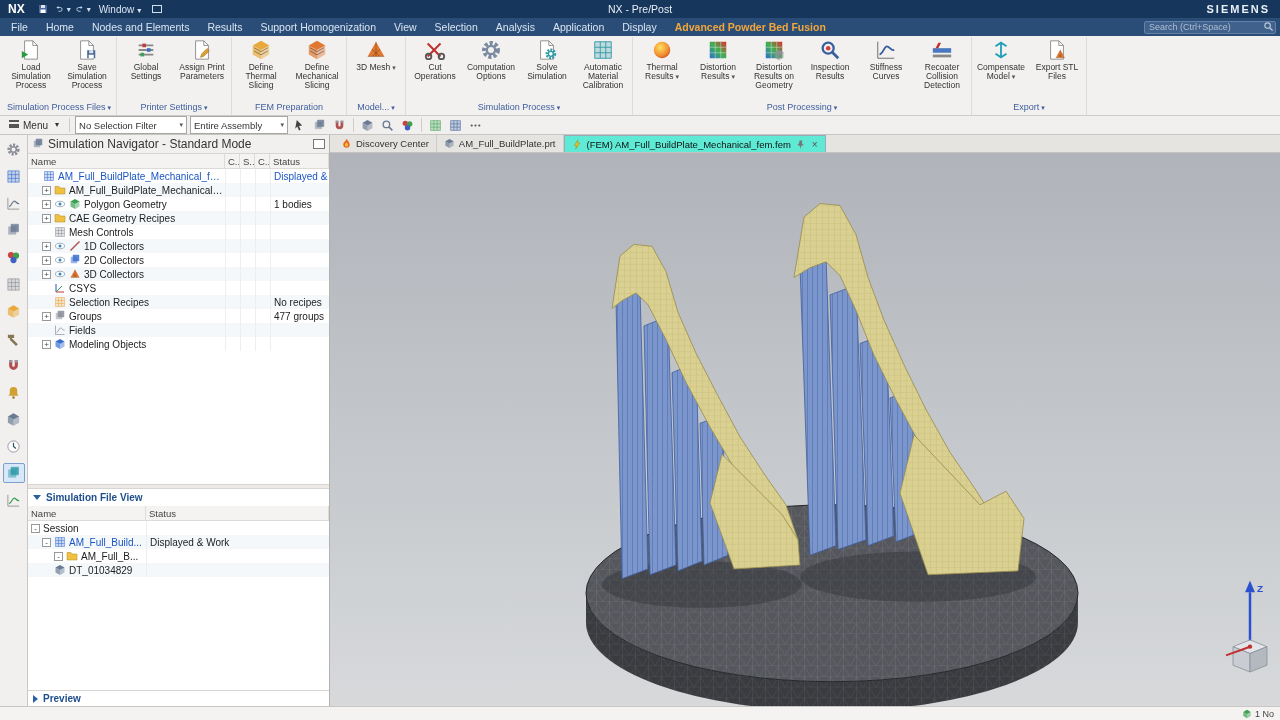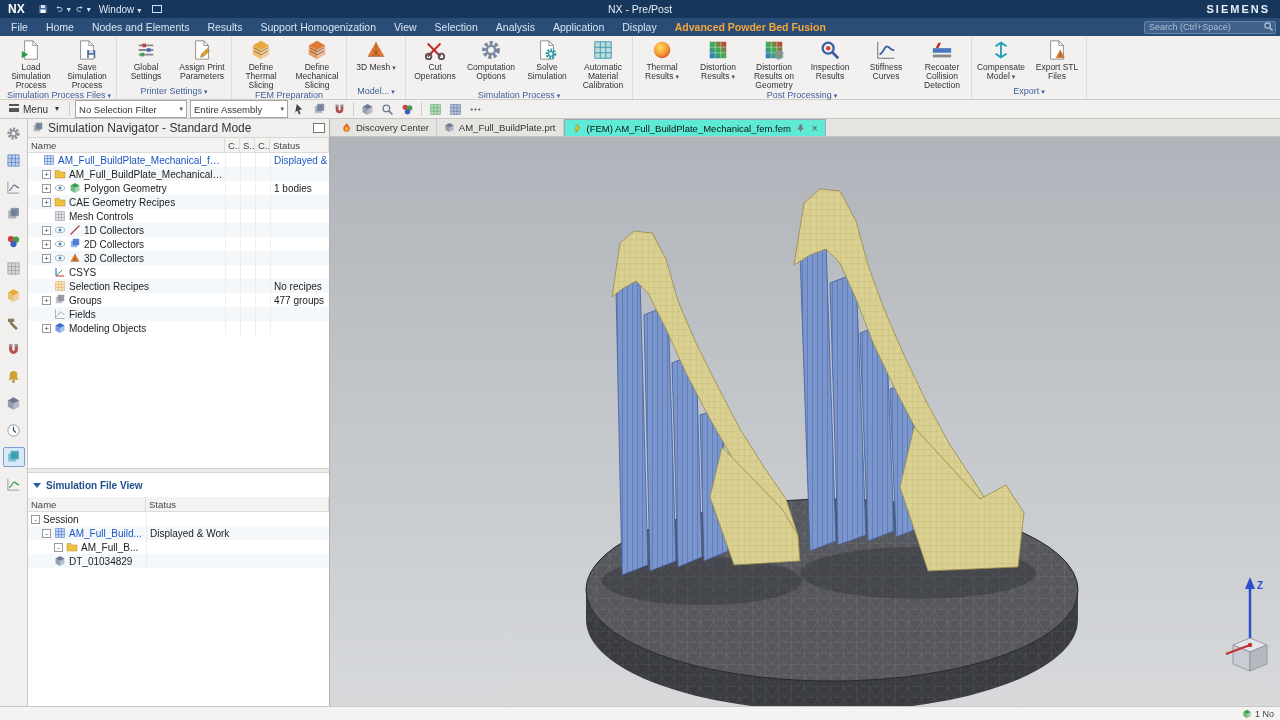--- a/index.html
+++ b/index.html
@@ -25,21 +25,21 @@
   .ribbontabs{ height:18px; background:#2a4d78; display:flex; align-items:center; color:#d9e4f0; font-size:10.5px; padding-left:2px; flex:none;}
   .rtab{ padding:1px 9px; white-space:nowrap; cursor:default;}
   .rtab.active{ color:#f3a73a; font-weight:bold;}
   .searchwrap{ margin-left:auto; margin-right:4px; position:relative;}
   .searchwrap input{ width:132px; height:13px; background:#40618c; border:1px solid #6482a8; border-radius:2px;
      color:#e3eaf2; font-size:9px; padding:0 15px 0 4px; outline:none; font-family:inherit;}
   .searchwrap input::placeholder{ color:#aebdd0;}
   .searchwrap svg{ position:absolute; right:2px; top:1px; width:11px; height:11px; color:#b9c8da;}
 
   
-  .ribbon{ height:64px; background:#f2f1ef; border-bottom:1px solid #cfcdca; display:flex; align-items:stretch; padding:1px 2px 0 2px; flex:none;}
+  .ribbon{ height:80px; background:#f2f1ef; border-bottom:1px solid #cfcdca; display:flex; align-items:stretch; padding:1px 2px 0 2px; flex:none;}
   .rgroup{ display:flex; flex-direction:column; border-right:1px solid #dedcd8; padding:0 1px;}
   .rbtns{ flex:1; display:flex; align-items:flex-start;}
   .rbtn{ width:56px; text-align:center; font-size:8.5px; line-height:9px; color:#333; padding-top:2px; cursor:default; border-radius:2px;}
   .ric{ width:22px; height:22px; display:inline-block;}
   .rlbl{ display:block; padding:0 1px;}
   .has-dd .rlbl::after{ content:" ▾"; font-size:7px; color:#555;}
   .rglabel{ height:13px; text-align:center; font-size:9px; color:#3e5e9e; white-space:nowrap; padding:0 3px;}
   .rglabel.with-dd::after{ content:" ▾"; font-size:7px;}
 
   
@@ -73,21 +73,21 @@
   .trow:nth-child(even){ background:#f5f8fb;}
   .c-name{ flex:0 0 197px; display:flex; align-items:center; overflow:hidden;}
   .c-sm{ flex:0 0 15px; align-self:stretch; border-left:1px solid #f0eeec;}
   .c-status{ flex:1; align-self:stretch; display:flex; align-items:center; border-left:1px solid #f0eeec; padding-left:3px; overflow:hidden;}
   .exp{ width:9px; height:9px; flex:none; margin-right:3px; font-size:8px; line-height:7px; text-align:center; color:#444;}
   .exp:not(:empty){ border:1px solid #999; background:#fff;}
   .ti{ width:12px; height:12px; flex:none; margin-right:3px;}
   .lbl{ overflow:hidden; text-overflow:ellipsis;}
   .blue .lbl, .blue .c-status{ color:#1a56c4;}
   .sash{ height:5px; background:#ece9e6; border-top:1px solid #d8d6d3; border-bottom:1px solid #d8d6d3; flex:none;}
-  .sec-header{ height:24px; display:flex; align-items:center; gap:5px; padding:0 5px; font-size:10px; color:#1f4e8c; font-weight:bold; flex:none;}
+  .sec-header{ height:17px; display:flex; align-items:center; gap:5px; padding:0 5px; font-size:10px; color:#1f4e8c; font-weight:bold; flex:none;}
   .tw-down{ width:0; height:0; border-left:4px solid transparent; border-right:4px solid transparent; border-top:5px solid #2a5fa0;}
   .tw-right{ width:0; height:0; border-top:4px solid transparent; border-bottom:4px solid transparent; border-left:5px solid #2a5fa0;}
   .fv-name{ flex:0 0 118px; display:flex; align-items:center; overflow:hidden;}
   .fv-status{ flex:1; align-self:stretch; display:flex; align-items:center; border-left:1px solid #f0eeec; padding-left:3px; overflow:hidden;}
   .fv-tree{ flex:1; overflow:hidden;}
   .preview-bar{ height:16px; border-top:1px solid #d8d6d3; flex:none;}
 
   
   .viewport{ flex:1; display:flex; flex-direction:column; min-width:0;}
   .doctabs{ height:18px; background:#e6e4e1; border-bottom:1px solid #c6c4c0; display:flex; align-items:flex-end; padding-left:4px; flex:none;}
@@ -882,20 +882,24 @@
             <span class="exp"></span>
             <svg class="ti c-slate" viewBox="0 0 24 24">
                 <use href="#g-cube"></use>
               </svg>
             <span class="lbl">DT_01034829</span>
           </div>
           <div class="fv-status"></div>
         </div>
       </div>
 
+      <div class="preview-bar sec-header">
+        <span class="tw-right"></span>
+        <span>Preview</span>
+      </div>
     </div>
 
     <div class="viewport">
       <div class="doctabs">
         <span class="dtab">
           <svg viewBox="0 0 24 24">
               <use href="#g-flame"></use>
             </svg>
           <span>Discovery Center</span>
         </span>

